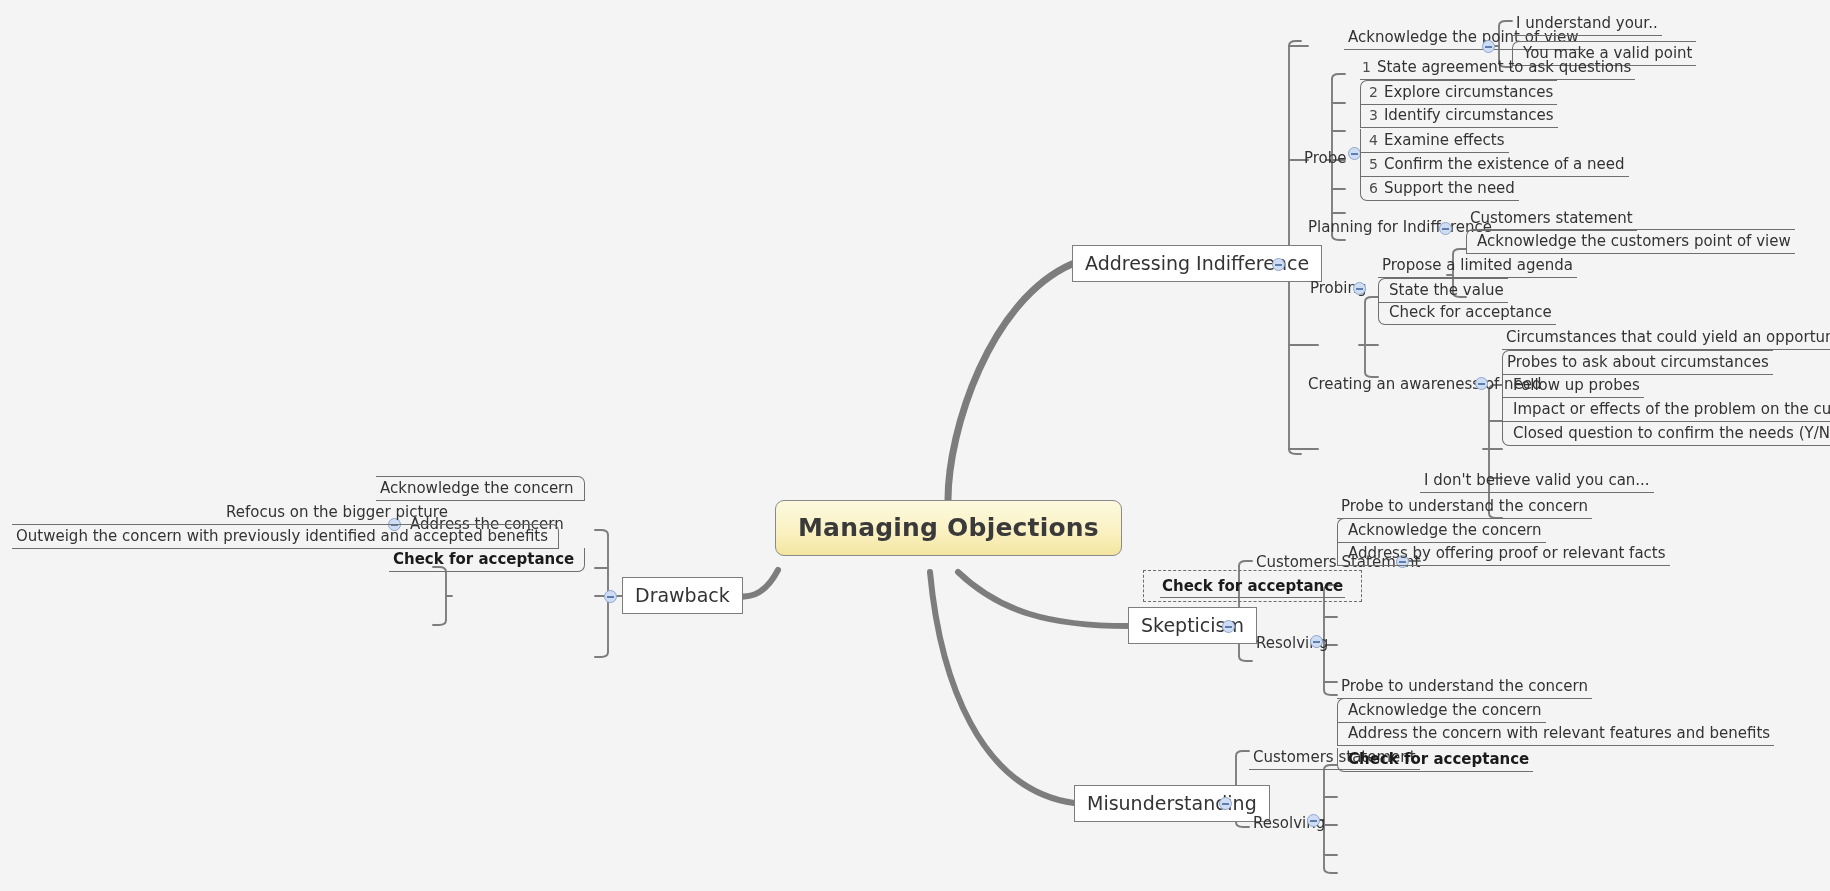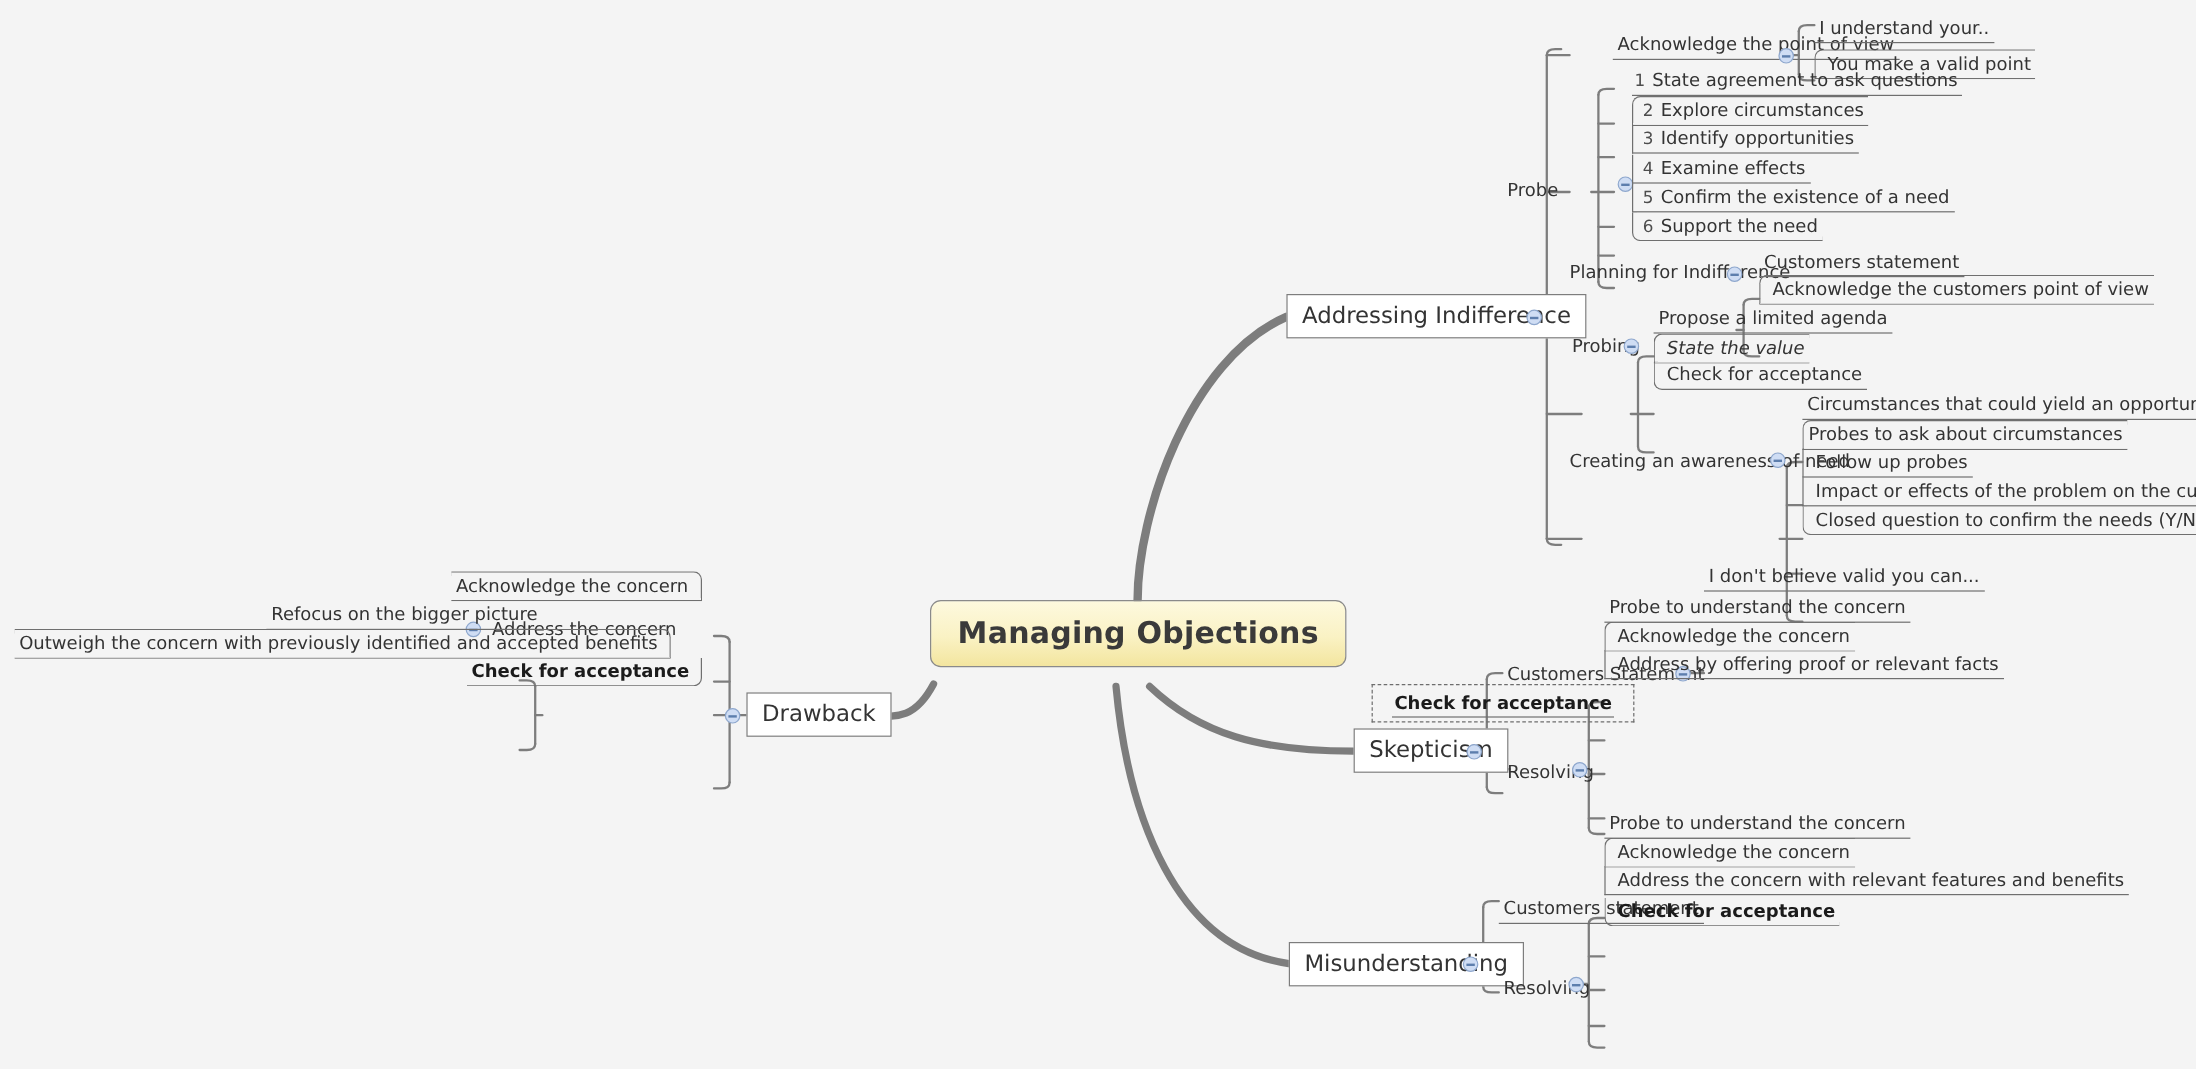--- a/index.html
+++ b/index.html
@@ -171,51 +171,51 @@
   <div class="node root" style="left:775px;top:500px;">Managing Objections</div>
 
   <div class="node lvl1" style="left:1072px;top:245px;">Addressing Indifference</div>
   <span class="toggle" style="left:1272px;top:258px;"></span>
 
   <div class="node lbl" style="left:1344px;top:26px;">Acknowledge the point of view</div>
   <span class="toggle" style="left:1482px;top:40px;"></span>
   <div class="node lbl" style="left:1512px;top:12px;">I understand your..</div>
   <div class="node lbl" style="left:1512px;top:41px;border-left:1.7px solid #6f6f6f;border-top:1.7px solid #6f6f6f;border-top-left-radius:7px;padding-left:10px;text-align:right;">You make a valid point</div>
 
-  <div class="node lbl noline" style="left:1252px;top:147px;">Probe</div>
+  <div class="node lbl noline" style="left:1300px;top:147px;">Probe</div>
   <span class="toggle" style="left:1348px;top:147px;"></span>
 
   <div class="node lbl num" style="left:1360px;top:56px;">
     <span class="n">1</span><span>State agreement to ask questions</span>
   </div>
   <div class="node lbl num" style="left:1360px;top:80px;border-left:1.7px solid #6f6f6f;border-top:1.7px solid #6f6f6f;border-top-left-radius:7px;padding-left:8px;">
     <span class="n">2</span><span>Explore circumstances</span>
   </div>
   <div class="node lbl num" style="left:1360px;top:104px;border-left:1.7px solid #6f6f6f;padding-left:8px;">
-    <span class="n">3</span><span>Identify opportunities</span>
+    <span class="n">3</span><span>Identify circumstances</span>
   </div>
   <div class="node lbl num" style="left:1360px;top:129px;border-left:1.7px solid #6f6f6f;padding-left:8px;">
     <span class="n">4</span><span>Examine effects</span>
   </div>
   <div class="node lbl num" style="left:1360px;top:153px;border-left:1.7px solid #6f6f6f;padding-left:8px;">
     <span class="n">5</span><span>Confirm the existence of a need</span>
   </div>
   <div class="node lbl num" style="left:1360px;top:177px;border-left:1.7px solid #6f6f6f;border-bottom-left-radius:7px;padding-left:8px;">
     <span class="n">6</span><span>Support the need</span>
   </div>
 
   <div class="node lbl noline" style="left:1304px;top:216px;">Planning for Indifference</div>
   <span class="toggle" style="left:1439px;top:222px;"></span>
   <div class="node lbl" style="left:1466px;top:207px;">Customers statement</div>
   <div class="node lbl" style="left:1466px;top:229px;border-left:1.7px solid #6f6f6f;border-top:1.7px solid #6f6f6f;border-top-left-radius:7px;padding-left:10px;">Acknowledge the customers point of view</div>
 
   <div class="node lbl noline" style="left:1306px;top:277px;">Probing</div>
   <span class="toggle" style="left:1353px;top:282px;"></span>
   <div class="node lbl" style="left:1378px;top:254px;">Propose a limited agenda</div>
-  <div class="node lbl" style="left:1378px;top:278px;border-left:1.7px solid #6f6f6f;border-top:1.7px solid #6f6f6f;border-top-left-radius:7px;padding-left:10px;font-style:italic;">State the value</div>
+  <div class="node lbl" style="left:1378px;top:278px;border-left:1.7px solid #6f6f6f;border-top:1.7px solid #6f6f6f;border-top-left-radius:7px;padding-left:10px;">State the value</div>
   <div class="node lbl" style="left:1378px;top:301px;border-left:1.7px solid #6f6f6f;border-bottom-left-radius:7px;padding-left:10px;">Check for acceptance</div>
 
   <div class="node lbl noline" style="left:1304px;top:373px;">Creating an awareness of need</div>
   <span class="toggle" style="left:1475px;top:377px;"></span>
   <div class="node lbl" style="left:1502px;top:326px;">Circumstances that could yield an opportunity</div>
   <div class="node lbl" style="left:1502px;top:350px;border-left:1.7px solid #6f6f6f;border-top:1.7px solid #6f6f6f;border-top-left-radius:7px;padding-left:4px;">Probes to ask about circumstances</div>
   <div class="node lbl" style="left:1502px;top:374px;border-left:1.7px solid #6f6f6f;padding-left:10px;">Follow up probes</div>
   <div class="node lbl" style="left:1502px;top:398px;border-left:1.7px solid #6f6f6f;padding-left:10px;">Impact or effects of the problem on the customer</div>
   <div class="node lbl" style="left:1502px;top:422px;border-left:1.7px solid #6f6f6f;border-bottom-left-radius:7px;padding-left:10px;">Closed question to confirm the needs (Y/N0</div>
 

